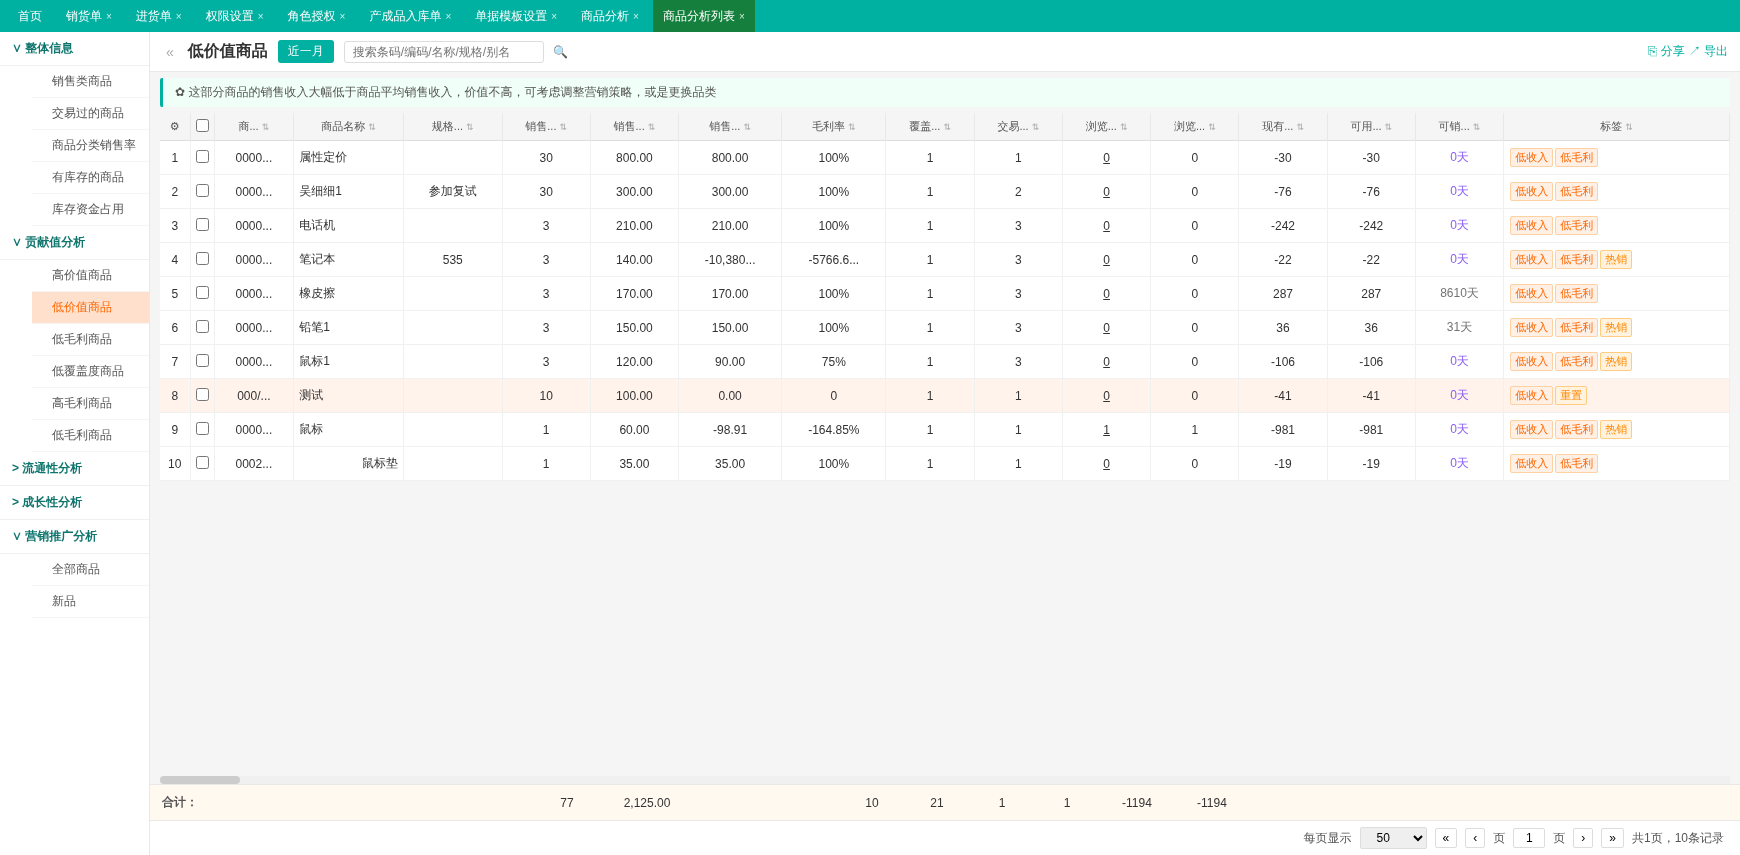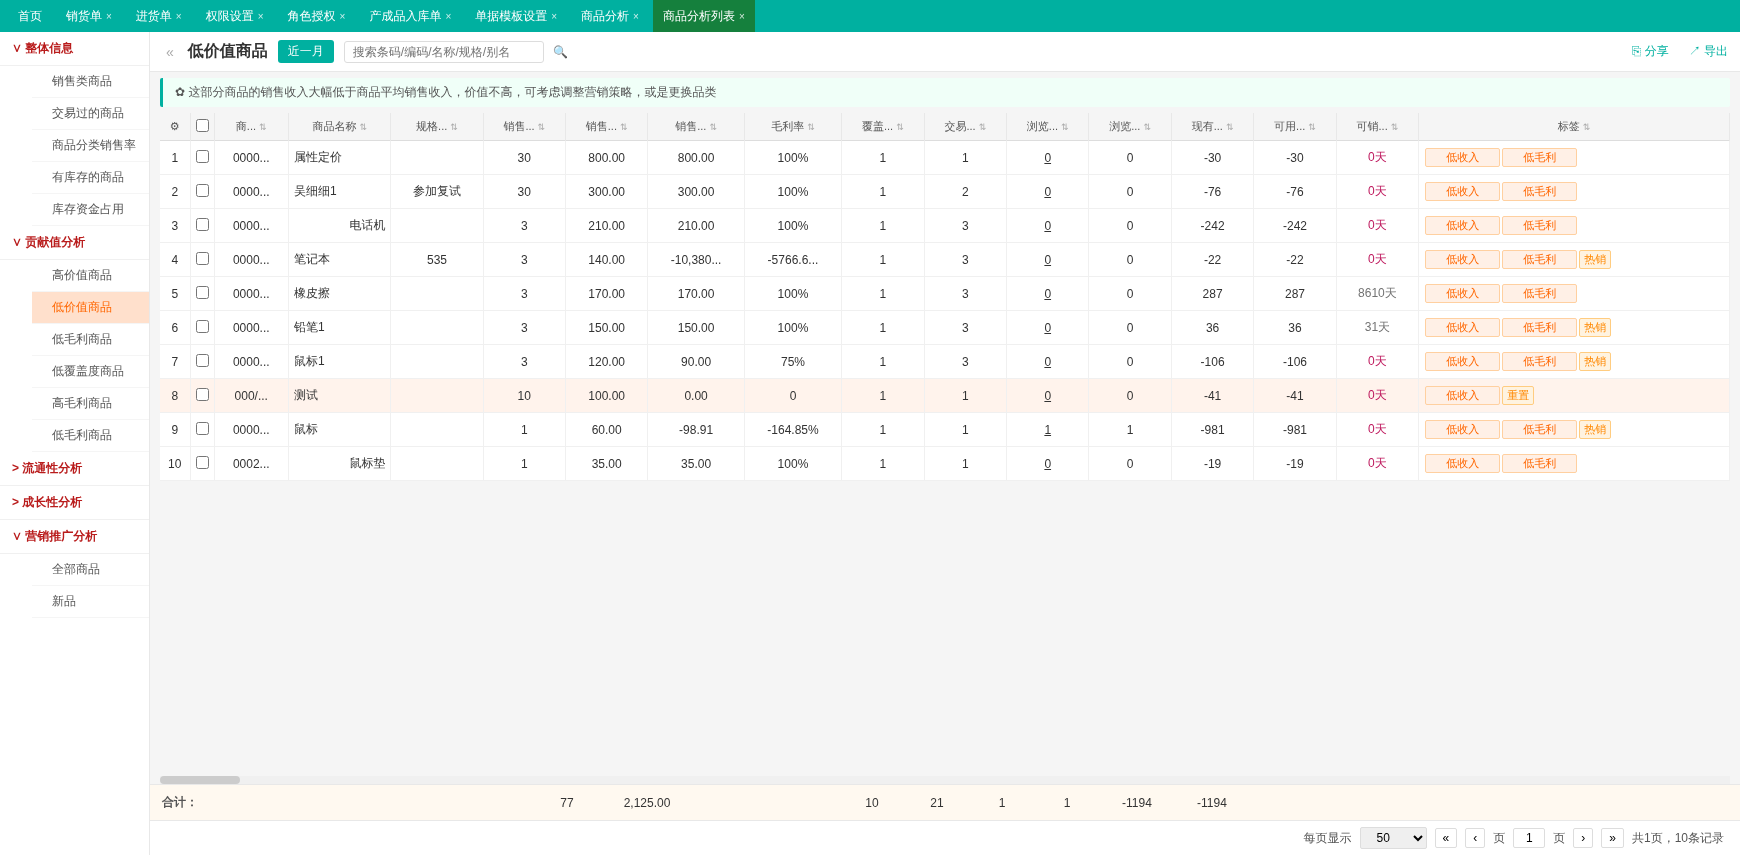--- a/index.html
+++ b/index.html
@@ -37,21 +37,21 @@
     
     .sidebar {
       width: 150px;
       background: white;
       border-right: 1px solid #e8e8e8;
       overflow-y: auto;
       flex-shrink: 0;
     }
     .sidebar-group-title {
       padding: 8px 12px;
-      color: #b91c1c;
+      color: #0f766e;
       font-weight: bold;
       cursor: pointer;
       display: flex;
       align-items: center;
       gap: 4px;
       border-bottom: 1px solid #f0f0f0;
     }
     .sidebar-item {
       padding: 7px 12px 7px 20px;
       color: #555;
@@ -97,21 +97,21 @@
       border-radius: 3px;
       padding: 3px 8px;
       width: 200px;
       outline: none;
       color: #999;
     }
     .search-icon { color: #00b0a0; }
     .header-actions {
       margin-left: auto;
       display: flex;
-      gap: 20px;
+      gap: 4px;
       color: #00b0a0;
       cursor: pointer;
     }
 
     
     .hint-bar {
       background: #f0fff8;
       border-left: 3px solid #00b0a0;
       padding: 6px 12px;
       color: #555;
@@ -149,26 +149,26 @@
     tbody tr { border-bottom: 1px solid #f0f0f0; }
     tbody tr.highlighted { background: #fff3ec; }
     tbody td {
       padding: 6px 5px;
       text-align: center;
       color: #333;
       font-size: 12px;
       border-right: 1px solid #f0f0f0;
       white-space: nowrap;
     }
-    .tag-red { color: #ff6600; font-size: 11px; background: #fff0e6; border: 1px solid #ffd0a0; padding: 1px 20px; border-radius: 2px; margin: 1px; display: inline-block; }
+    .tag-red { color: #ff6600; font-size: 11px; background: #fff0e6; border: 1px solid #ffd0a0; padding: 1px 4px; border-radius: 2px; margin: 1px; display: inline-block; }
     .tag-orange { color: #ff8800; font-size: 11px; background: #fff3e0; border: 1px solid #ffcc80; padding: 1px 4px; border-radius: 2px; margin: 1px; display: inline-block; }
     .underline { text-decoration: underline; cursor: pointer; }
     .checkbox-cell { width: 24px; }
     .num-cell { color: #737373; }
-    .orange-text { color: #be185d; text-align: center; }
+    .orange-text { color: #8b5cf6; text-align: center; }
 
     
     .summary-bar {
       background: #fff9f0;
       border-top: 1px solid #e8e8e8;
       padding: 6px 12px;
       display: flex;
       align-items: center;
       gap: 5px;
       min-height: 36px;
@@ -369,21 +369,21 @@
     <td>0</td>
     <td>-76</td>
     <td>-76</td>
     <td class="orange-text">0天</td>
     <td style="text-align:left;min-width:120px"><span class="tag-red">低收入</span><span class="tag-red">低毛利</span></td>
   </tr>
             <tr>
     <td>3</td>
     <td class="checkbox-cell"><input type="checkbox" style=""></td>
     <td>0000...</td>
-    <td style="text-align:right">电话机</td>
+    <td style="text-align:left">电话机</td>
     <td></td>
     <td>3</td>
     <td>210.00</td>
     <td>210.00</td>
     <td>100%</td>
     <td>1</td>
     <td>3</td>
     <td><span class="underline">0</span></td>
     <td>0</td>
     <td>-242</td>

